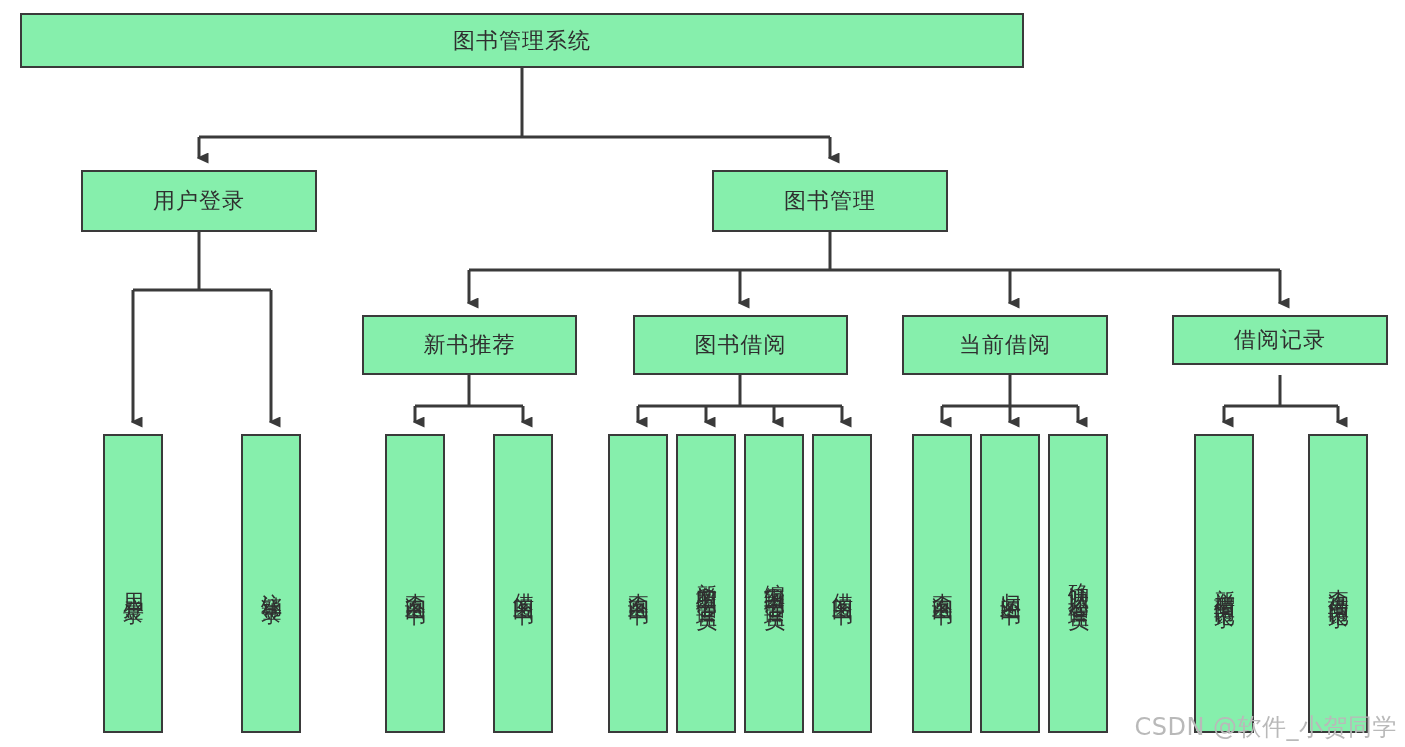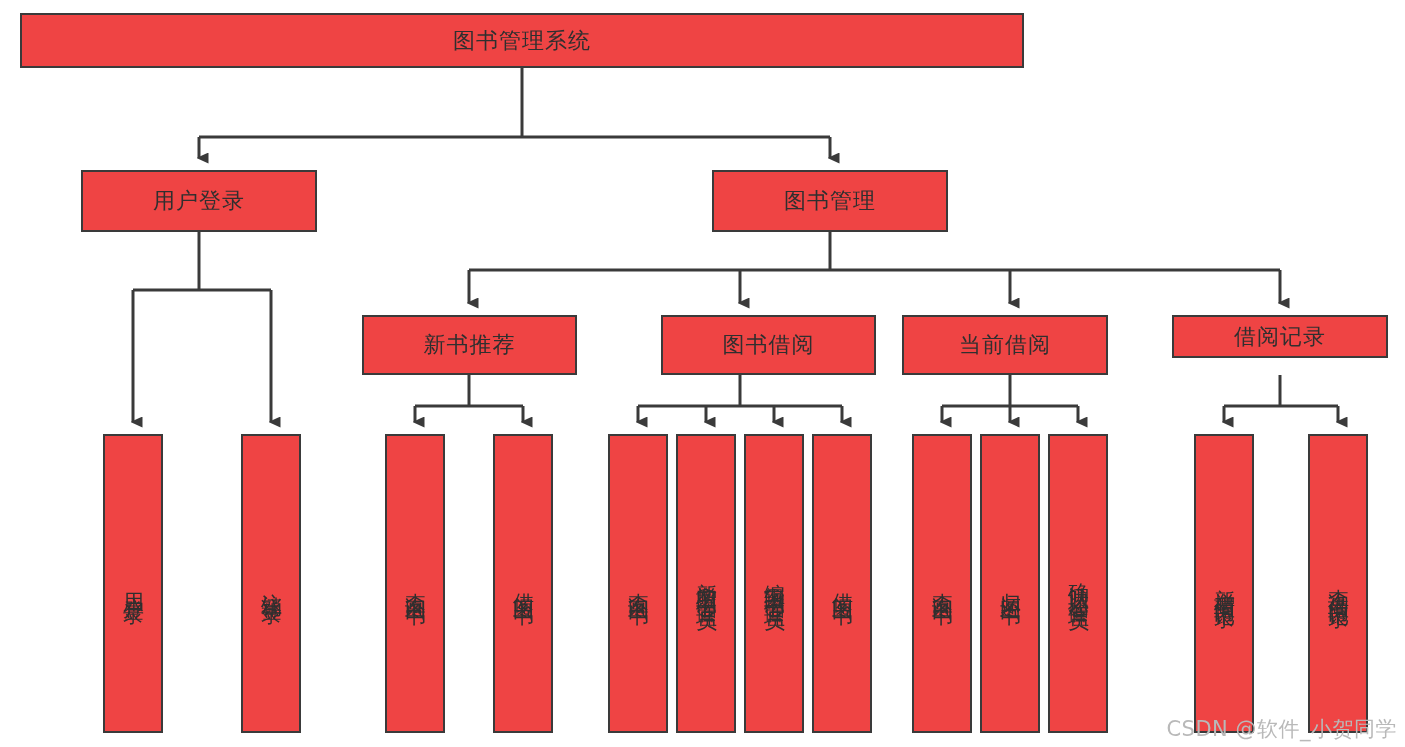--- a/index.html
+++ b/index.html
@@ -23,21 +23,21 @@
     position: absolute;
     left: 0;
     top: 0;
     width: 1405px;
     height: 747px;
     pointer-events: none;
   }
   .node {
     position: absolute;
     box-sizing: border-box;
-    background: #ef4444;
+    background: #86efac;
     border: 2px solid #3a3a3a;
     display: flex;
     align-items: center;
     justify-content: center;
     z-index: 2;
   }
   .node-label {
     font-size: 22px;
     line-height: 1.15;
     color: #2f2f2f;
@@ -57,21 +57,21 @@
   }
   .leaf {
     align-items: center;
     justify-content: center;
     padding: 4px 0;
   }
   #watermark {
     position: absolute;
     right: 8px;
     bottom: 4px;
-    font-size: 21px;
+    font-size: 24px;
     color: #b9b9b9;
     letter-spacing: 0.5px;
     white-space: nowrap;
     z-index: 5;
   }
 </style>
 </head>
 <body>
 
 <div id="canvas">
@@ -135,29 +135,29 @@
   </div>
 
   <div class="node" style="left:362px; top:315px; width:215px; height:60px;">
     <span class="node-label">新书推荐</span>
   </div>
 
   <div class="node" style="left:712px; top:170px; width:236px; height:62px;">
     <span class="node-label">图书管理</span>
   </div>
 
-  <div class="node" style="left:633px; top:315px; width:215px; height:60px;margin-left:28px;">
+  <div class="node" style="left:633px; top:315px; width:215px; height:60px;">
     <span class="node-label">图书借阅</span>
   </div>
 
   <div class="node" style="left:902px; top:315px; width:206px; height:60px;">
     <span class="node-label">当前借阅</span>
   </div>
 
-  <div class="node" style="left:1172px; top:315px; width:216px; height:43px;">
+  <div class="node" style="left:1172px; top:315px; width:216px; height:50px;">
     <span class="node-label">借阅记录</span>
   </div>
 
   <div class="node leaf" style="left:103px; top:434px; width:60px; height:299px;">
     <span class="node-label">用户登录</span>
   </div>
   <div class="node leaf" style="left:241px; top:434px; width:60px; height:299px;">
     <span class="node-label">注销登录</span>
   </div>
 

